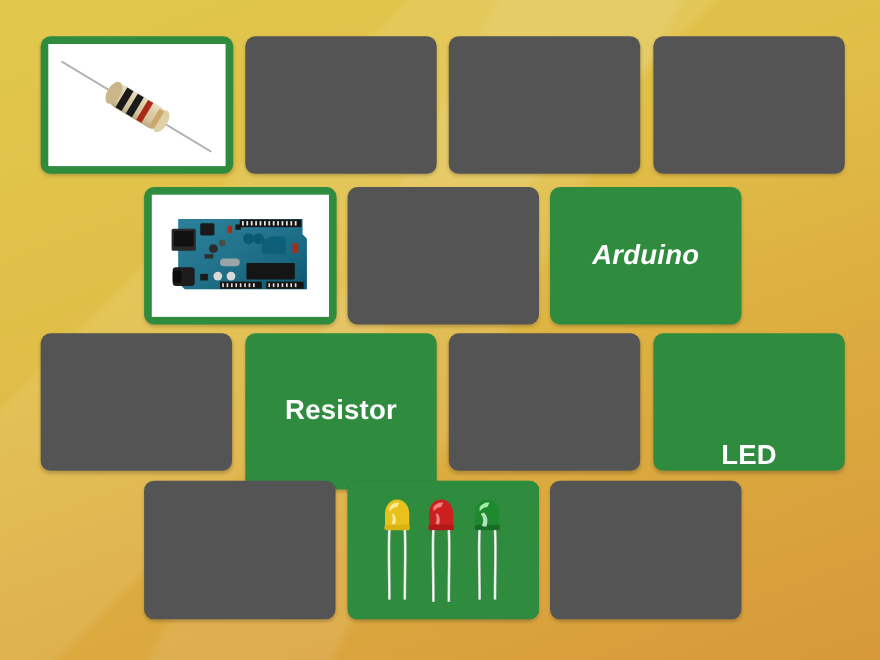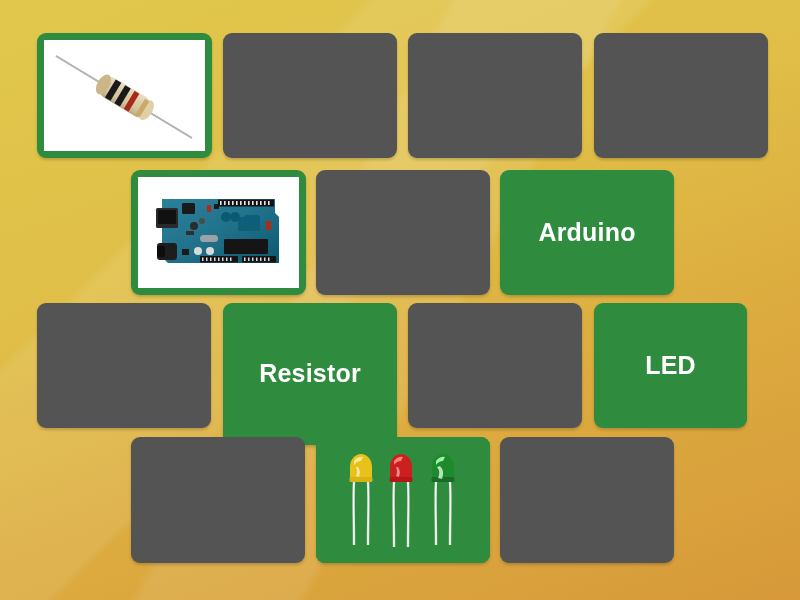--- a/index.html
+++ b/index.html
@@ -196,33 +196,33 @@
             <stop offset="0%" stop-color="#ffffff" stop-opacity="0.12"></stop>
             <stop offset="100%" stop-color="#000000" stop-opacity="0.22"></stop>
           </linearGradient>
         </defs>
       </svg>
     </div>
   </div>
 
   <div class="card blank" style="left:316px; top:170px; width:174px; height:125px;"></div>
 
-  <div class="card word" style="left:500px; top:170px; width:174px; height:125px;">
+  <div class="card word" style="left:500px; top:170px; width:174px; height:125px;font-style:italic;">
     <span class="label">Arduino</span>
   </div>
 
   <div class="card blank" style="left:37px; top:303px; width:174px; height:125px;"></div>
 
   <div class="card word" style="left:223px; top:303px; width:174px; height:142px;">
     <span class="label">Resistor</span>
   </div>
 
   <div class="card blank" style="left:408px; top:303px; width:174px; height:125px;"></div>
 
-  <div class="card word" style="left:594px; top:303px; width:153px; height:125px;">
+  <div class="card word" style="left:594px; top:303px; width:174px; height:125px;align-items:flex-end;">
     <span class="label">LED</span>
   </div>
 
   <div class="card blank" style="left:131px; top:437px; width:174px; height:126px;"></div>
 
   <div class="card pic nopad" style="left:316px; top:437px; width:174px; height:126px;">
     <div class="pic-inner">
       <svg class="led-scene" viewBox="0 0 174 126" preserveAspectRatio="none">
         <rect x="0" y="0" width="174" height="126" fill="#2f8c3f"></rect>
 

